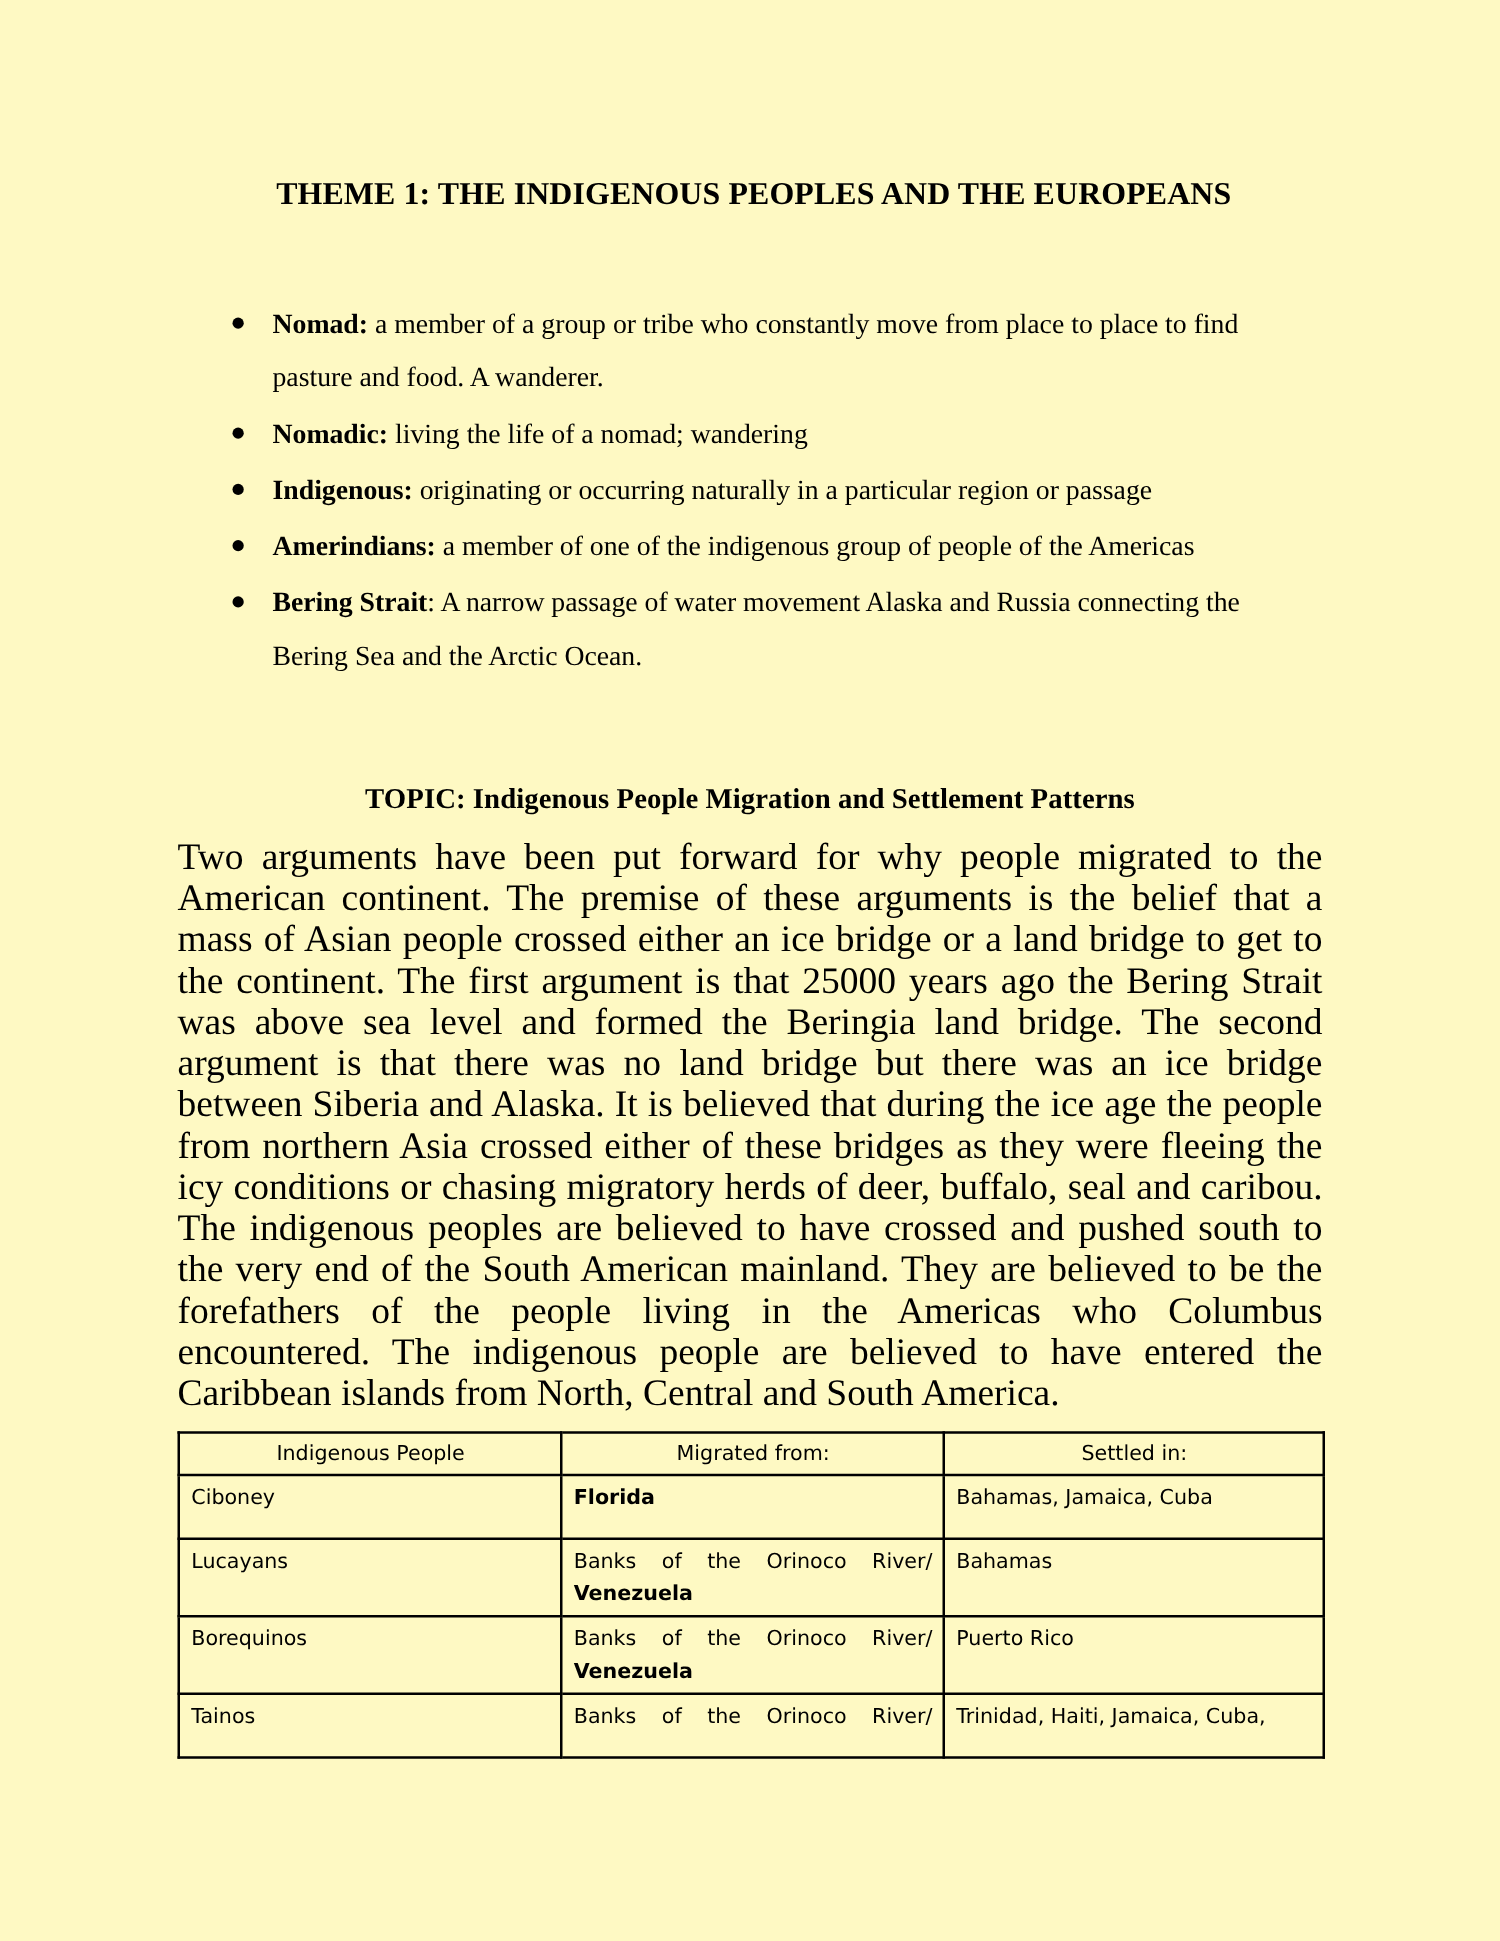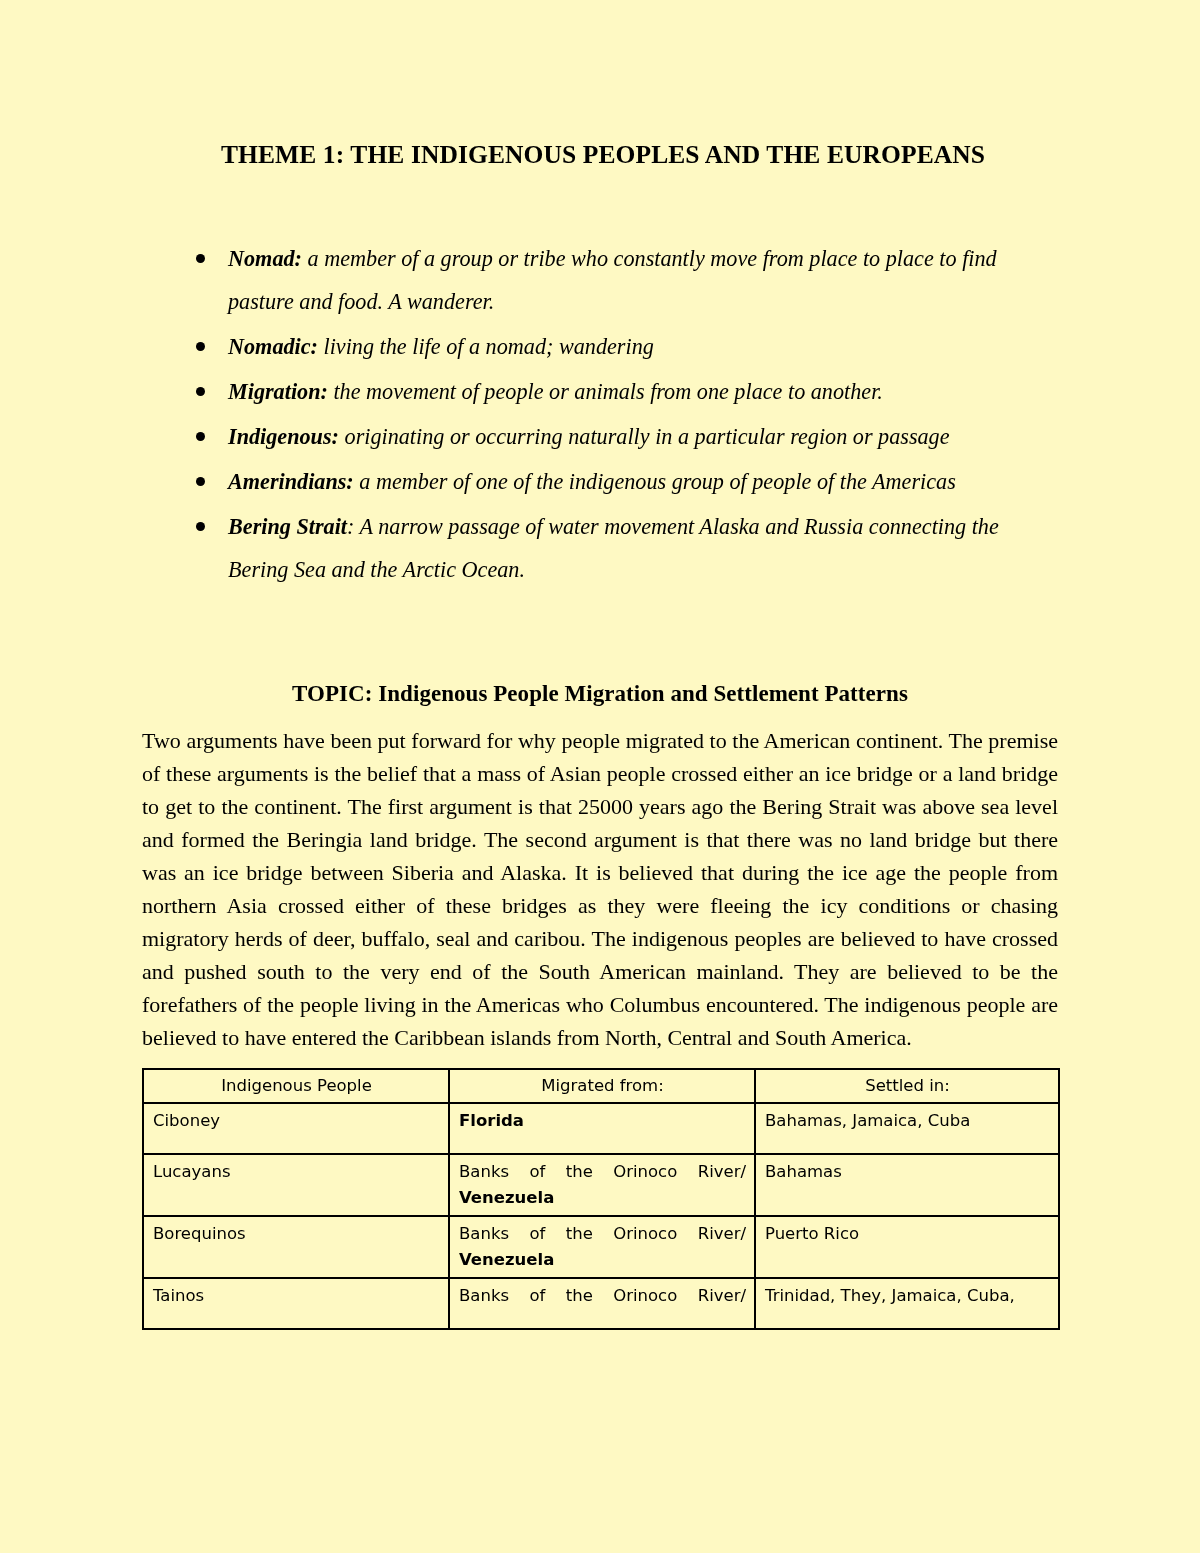--- a/index.html
+++ b/index.html
@@ -38,24 +38,23 @@
     letter-spacing: 0.1px;
     text-align: center;
     margin: 0 0 0 0;
     line-height: 1.2;
     padding-left: 6px;
   }
 
   
   .term-list {
     list-style: none;
-    margin: 18px;
+    margin: 8px;
     padding: 0;
     margin-top: 66px;
-    font-style: italic;
   }
   .term-list li {
     position: relative;
     padding-left: 68px;
     font-size: 22.2px;
     line-height: 43px;
     margin: 0 0 2px 0;
     text-align: left;
   }
   .term-list li .bullet-dot {
@@ -77,21 +76,21 @@
     font-size: 23px;
     text-align: center;
     margin: 0;
     padding-top: 71px;
     line-height: 1.2;
     letter-spacing: 0.05px;
   }
 
   
   .body-para {
-    font-size: 22px;
+    font-size: 30px;
     line-height: 33px;
     text-align: justify;
     text-justify: inter-word;
     margin: 0;
     padding-top: 17px;
     hyphens: none;
   }
 
   
   .data-table {
@@ -152,24 +151,20 @@
       <li>
         <span class="bullet-dot"></span>
         <span class="term">Nomad:</span><span class="def"> a member of a group or tribe who constantly move from place to place to find pasture and food. A wanderer.</span>
       </li>
       <li>
         <span class="bullet-dot"></span>
         <span class="term">Nomadic:</span><span class="def"> living the life of a nomad; wandering</span>
       </li>
       <li>
         <span class="bullet-dot"></span>
-        <span class="term">Migration:</span><span class="def"> the movement of people or animals from one place to another.</span>
-      </li>
-      <li>
-        <span class="bullet-dot"></span>
         <span class="term">Indigenous:</span><span class="def"> originating or occurring naturally in a particular region or passage</span>
       </li>
       <li>
         <span class="bullet-dot"></span>
         <span class="term">Amerindians:</span><span class="def"> a member of one of the indigenous group of people of the Americas</span>
       </li>
       <li>
         <span class="bullet-dot"></span>
         <span class="term">Bering Strait</span><span class="def">: A narrow passage of water movement Alaska and Russia connecting the Bering Sea and the Arctic Ocean.</span>
       </li>
@@ -214,19 +209,19 @@
             <span class="line-main">Banks of the Orinoco River/</span>
             <span class="line-rest">Venezuela</span>
           </td>
           <td>Puerto Rico</td>
         </tr>
         <tr>
           <td>Tainos</td>
           <td class="justify-cell">
             <span class="line-main">Banks of the Orinoco River/</span>
           </td>
-          <td>Trinidad, They, Jamaica, Cuba,</td>
+          <td>Trinidad, Haiti, Jamaica, Cuba,</td>
         </tr>
       </tbody>
     </table>
 
   </div>
 </div>
 
 </body></html>

